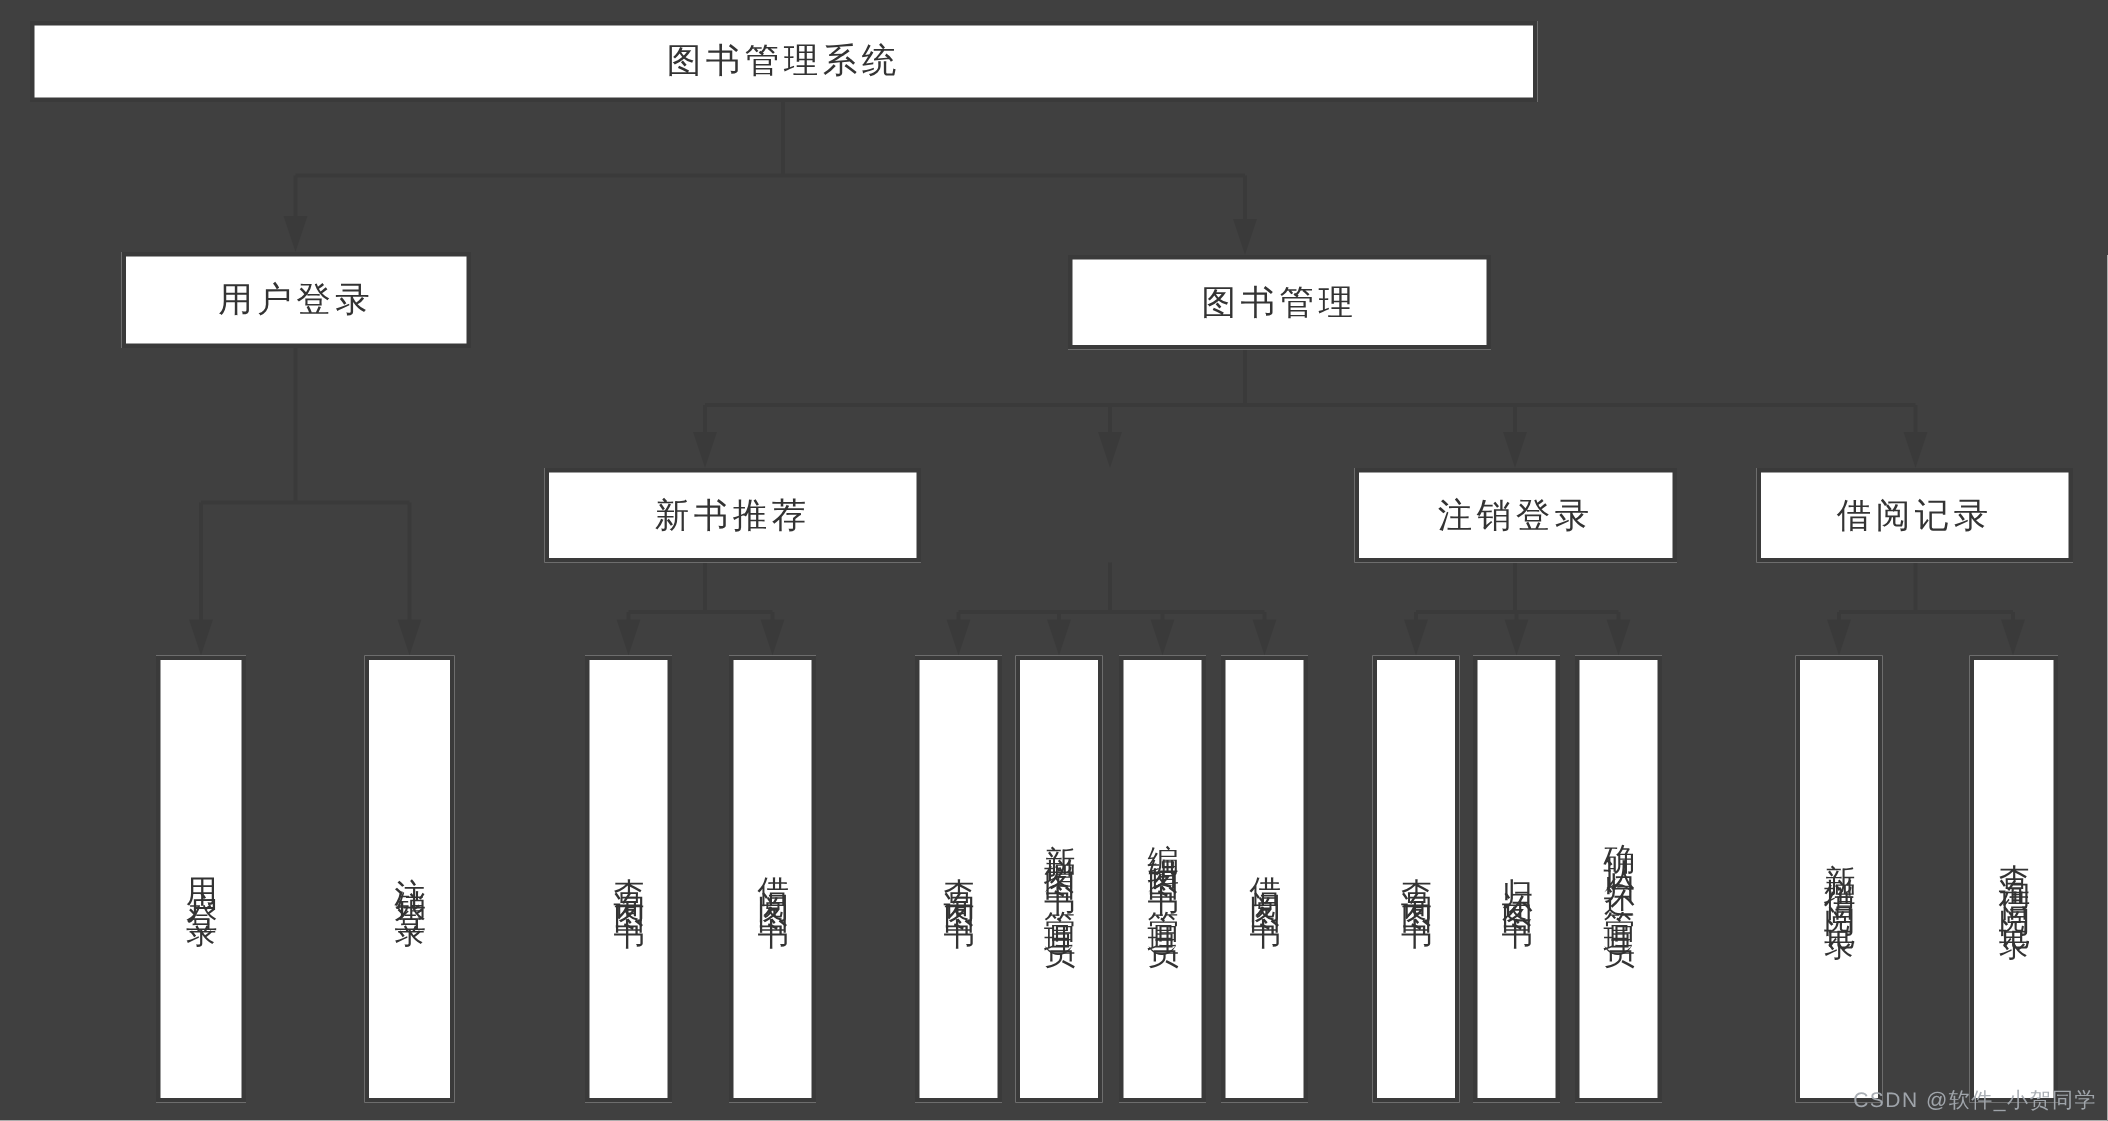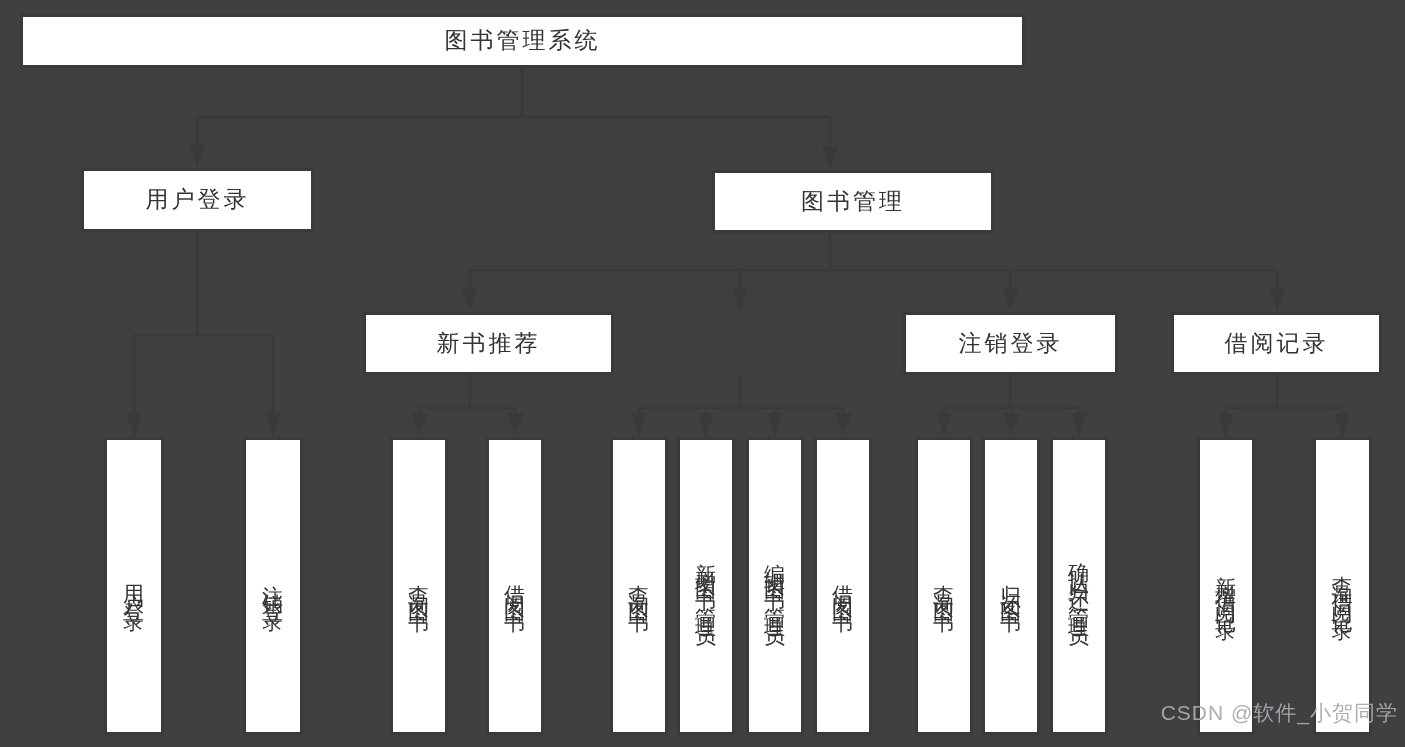--- a/index.html
+++ b/index.html
@@ -50,22 +50,22 @@
   .n-bb-add{left:677px;}
   .n-bb-edit{left:746px;}
   .n-bb-borrow{left:814px;}
   .n-cb-query{left:915px;}
   .n-cb-return{left:982px;}
   .n-cb-confirm{left:1050px;}
   .n-br-add{left:1197px;}
   .n-br-query{left:1313px;width:59px;}
   .watermark{
     position:absolute;
-    right:7px;bottom:20px;
-    font-size:21px;
+    right:7px;bottom:4px;
+    font-size:14px;
     letter-spacing:1px;
     color:rgba(164,170,176,0.95);
     z-index:5;
     white-space:nowrap;
     margin-left:44px;
   }
 </style>
 </head>
 <body>
 

